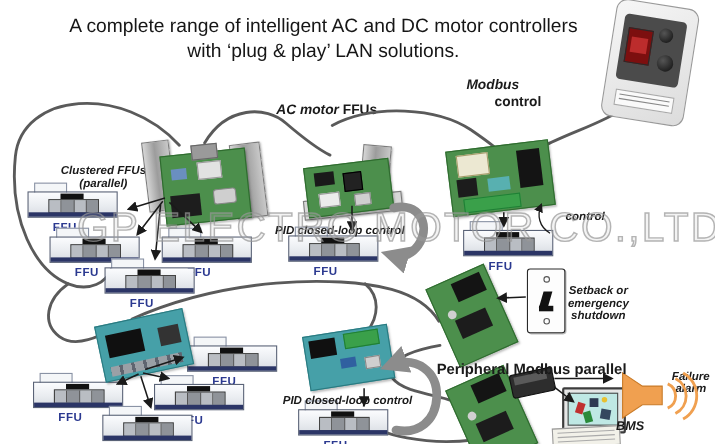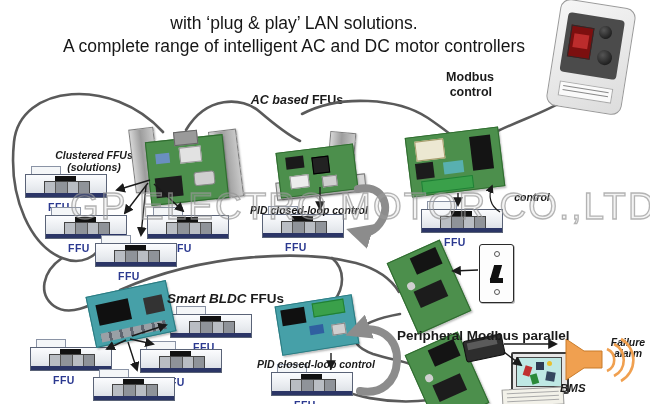--- a/index.html
+++ b/index.html
@@ -78,50 +78,52 @@
       <path d="M302,114 C340,94 398,98 428,118 C441,127 448,132 452,136"></path>
       <path d="M568,98 C548,112 516,121 492,134"></path>
       <path d="M120,290 C205,252 306,250 356,263 C381,270 393,282 399,292"></path>
       <path d="M332,258 C346,270 344,288 334,301"></path>
       <path d="M400,314 C354,322 340,342 373,354 C389,359 402,361 410,364"></path>
       <path d="M430,400 C388,405 346,396 328,382"></path>
     </g>
   </svg>
 
   <div class="title">
+    <div>A complete range of intelligent AC and DC motor controllers</div>
     <div>with ‘plug &amp; play’ LAN solutions.</div>
-    <div>A complete range of intelligent AC and DC motor controllers</div>
   </div>
 
   <div class="lbl b ctr" style="left:238px;top:78px;width:118px;font-size:12.5px;line-height:15px;">
     <br>
-    <span class="i">AC based</span><span> FFUs</span>
+    <span class="i">AC motor</span><span> FFUs</span>
   </div>
 
   <div class="lbl b" style="left:424px;top:70px;width:70px;font-size:12.5px;line-height:15px;">
-    <div style="text-align:right;">Modbus</div>
+    <div style="text-align:left;font-style:italic;">Modbus</div>
     <div style="text-align:right;padding-right:2px;">control</div>
   </div>
 
   <div class="lbl i ctr" style="left:46px;top:149px;width:96px;font-size:10.5px;line-height:12px;font-weight:600;text-align:center;">
     <span>Clustered FFUs</span><br>
-    <span>(solutions)</span>
+    <span>(parallel)</span>
   </div>
 
   <div class="lbl b i" style="left:250px;top:204px;font-size:10.5px;z-index:6;">PID closed-loop control</div>
 
   <div class="lbl b i ctr" style="left:498px;top:181px;width:68px;font-size:10.5px;line-height:11px;z-index:6;">
     <br>
     <span>control</span>
   </div>
 
-
-  <div class="lbl b" style="left:167px;top:291px;font-size:13.5px;z-index:6;">
-    <span class="i">Smart BLDC</span><span> FFUs</span>
-  </div>
+  <div class="lbl b i ctr" style="left:506px;top:259px;width:76px;font-size:10.5px;line-height:11.5px;">
+    <span>Setback or</span><br>
+    <span>emergency</span><br>
+    <span>shutdown</span>
+  </div>
+
 
   <div class="lbl b i" style="left:257px;top:358px;font-size:10.5px;z-index:6;">PID closed-loop control</div>
 
   <div class="lbl b" style="left:397px;top:328px;font-size:13.5px;z-index:6;">Peripheral Modbus parallel</div>
 
   <div class="lbl b i ctr" style="left:606px;top:337px;width:44px;font-size:10.5px;line-height:11px;">
     <span>Failure</span><br>
     <span>alarm</span>
   </div>
 

